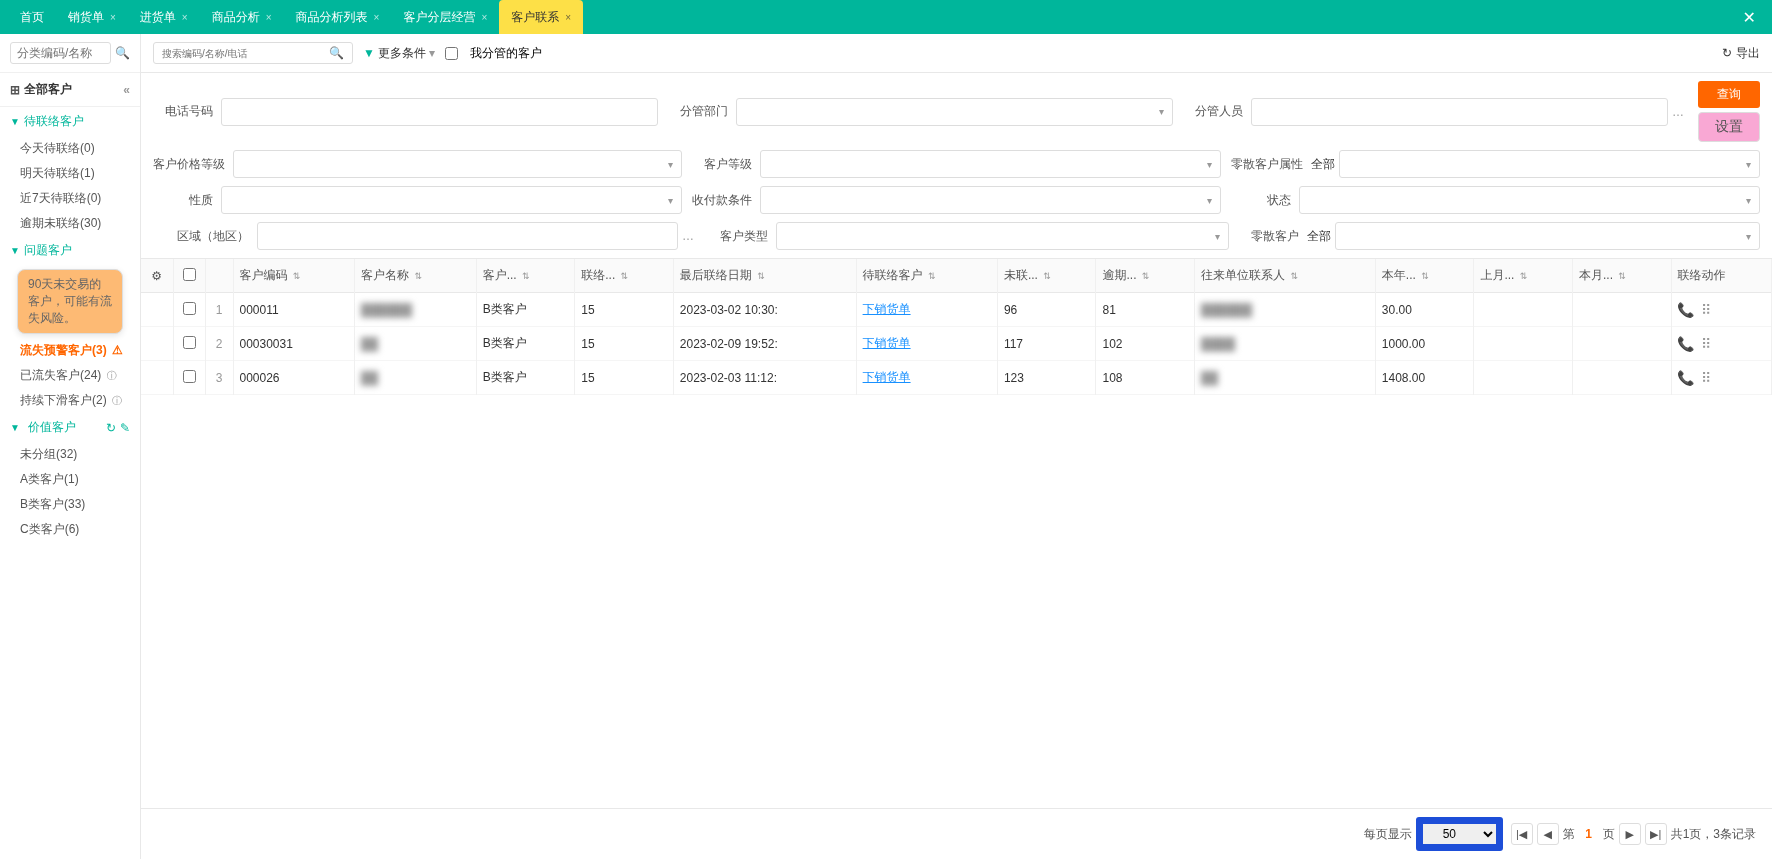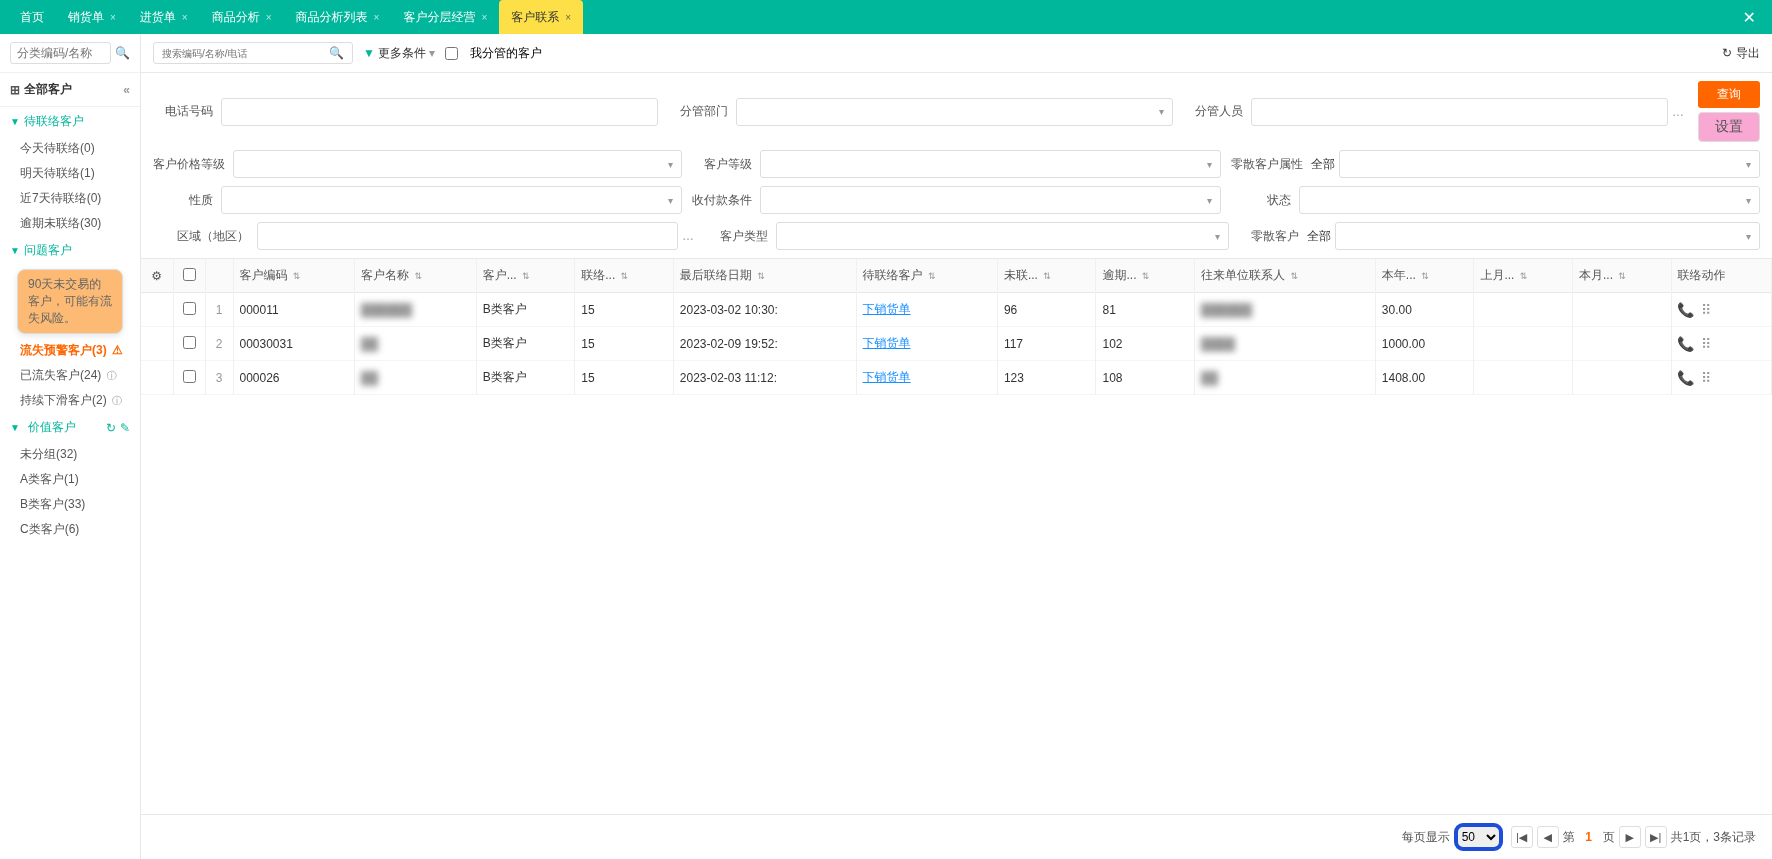--- a/index.html
+++ b/index.html
@@ -335,23 +335,23 @@
       gap: 8px;
     }
     .pagination .per-page {
       display: flex;
       align-items: center;
       gap: 4px;
       color: #555;
       justify-content: center;
     }
     .per-page select {
-      border: 4px solid #1d4ed8;
-      border-radius: 9px;
-      padding: 2px 0;
+      border: 7px solid #1d4ed8;
+      border-radius: 3px;
+      padding: 2px 16px;
       font-size: 12px;
     }
     .page-nav {
       display: flex;
       align-items: center;
       gap: 4px;
       color: #555;
     }
     .page-nav .page-btn {
       width: 22px;

